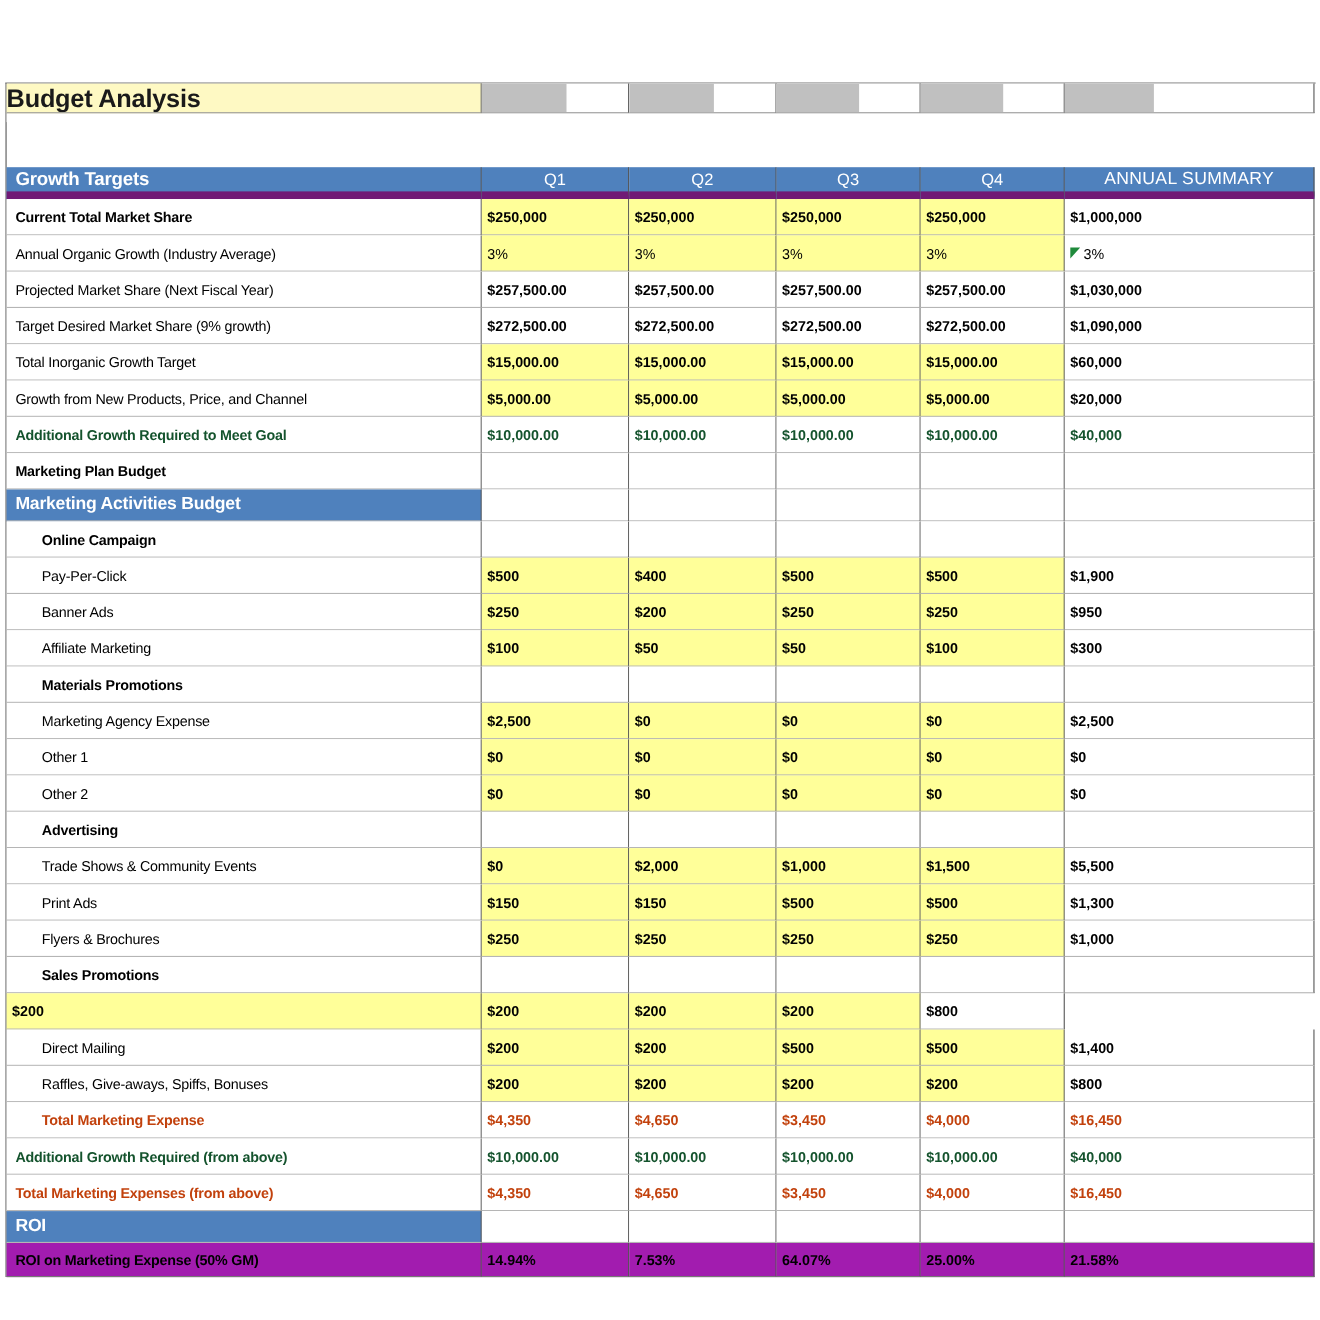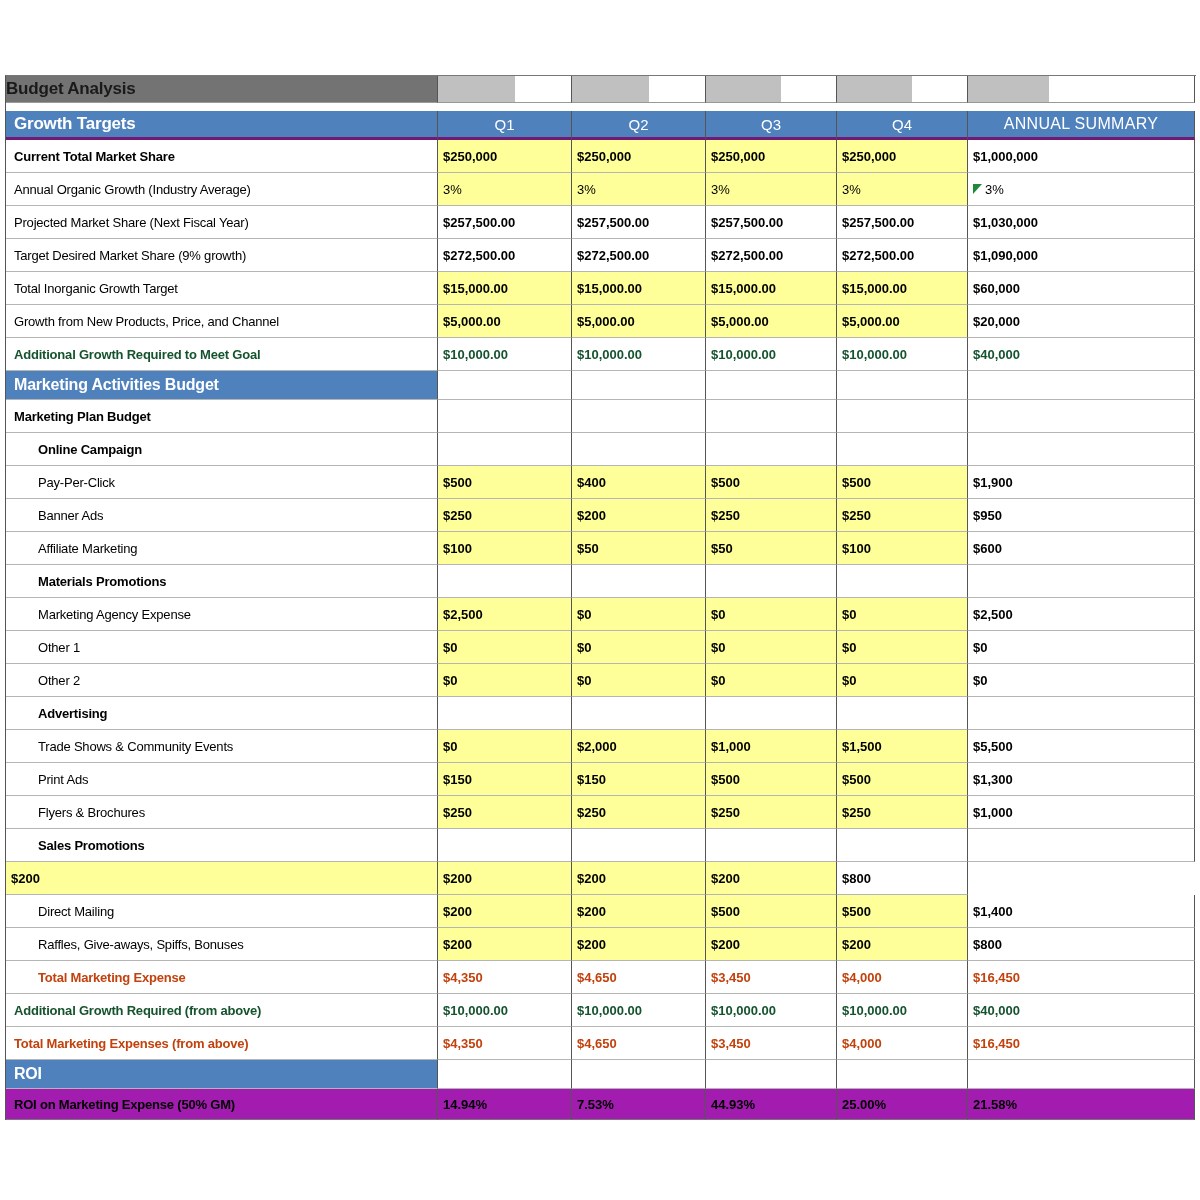--- a/index.html
+++ b/index.html
@@ -22,28 +22,28 @@
   }
   .lbl { padding-left:8px; letter-spacing:-0.2px; }
   .bold { font-weight:bold; }
   .indent { padding-left:32px; }
   .txt-blue { color:#14532d; font-weight:bold; }
   .txt-red  { color:#c2410c; font-weight:bold; }
   .yellow { background:#ffff99; }
 
   
   .t-title .cell { height:27px; padding:0; border-bottom:1px solid #999; }
-  .title-cell { background:#737373; font-size:17px; font-weight:bold; color:#1a1a1a; padding:0 8px; }
+  .title-cell { background:#fef9c3; font-size:23px; font-weight:bold; color:#1a1a1a; padding:0 8px; }
   .gray-block { display:block; width:58%; height:100%; background:#c0c0c0; }
   .gray-block.short { width:36%; }
 
   .gap { height:8px; background:#fff; border-right:1px solid #fff; }
 
   
-  .t-colhead .cell { background:#4f81bd; color:#fff; height:29px; border-bottom:3px solid #701a75; }
+  .t-colhead .cell { background:#4f81bd; color:#fff; height:29px; border-bottom:7px solid #701a75;margin-top:41px; }
   .t-colhead .lbl { font-size:17px; font-weight:bold; }
   .t-colhead .q, .t-colhead .annual { justify-content:center; font-size:15px; }
   .t-colhead .annual { font-size:16px; letter-spacing:0.3px; }
 
   
   .t-s .cell { height:29px; }
   .t-s .lbl { background:#4f81bd; color:#fff; font-weight:bold; font-size:16px; }
 
   
   .t-h .lbl { font-weight:bold; }
@@ -145,30 +145,30 @@
           <div class="cell annual bold">$20,000</div>
         </div>
         <div class="row t-d">
           <div class="cell lbl txt-blue">Additional Growth Required to Meet Goal</div>
           <div class="cell q txt-blue">$10,000.00</div>
           <div class="cell q txt-blue">$10,000.00</div>
           <div class="cell q txt-blue">$10,000.00</div>
           <div class="cell q txt-blue">$10,000.00</div>
           <div class="cell annual txt-blue">$40,000</div>
         </div>
+        <div class="row t-h">
+          <div class="cell lbl bold">Marketing Plan Budget</div>
+          <div class="cell q "></div>
+          <div class="cell q "></div>
+          <div class="cell q "></div>
+          <div class="cell q "></div>
+          <div class="cell annual "></div>
+        </div>
         <div class="row t-s">
           <div class="cell lbl ">Marketing Activities Budget</div>
-          <div class="cell q "></div>
-          <div class="cell q "></div>
-          <div class="cell q "></div>
-          <div class="cell q "></div>
-          <div class="cell annual "></div>
-        </div>
-        <div class="row t-h">
-          <div class="cell lbl bold">Marketing Plan Budget</div>
           <div class="cell q "></div>
           <div class="cell q "></div>
           <div class="cell q "></div>
           <div class="cell q "></div>
           <div class="cell annual "></div>
         </div>
         <div class="row t-h">
           <div class="cell lbl bold indent">Online Campaign</div>
           <div class="cell q "></div>
           <div class="cell q "></div>
@@ -191,21 +191,21 @@
           <div class="cell q yellow bold">$250</div>
           <div class="cell q yellow bold">$250</div>
           <div class="cell annual bold">$950</div>
         </div>
         <div class="row t-d">
           <div class="cell lbl indent">Affiliate Marketing</div>
           <div class="cell q yellow bold">$100</div>
           <div class="cell q yellow bold">$50</div>
           <div class="cell q yellow bold">$50</div>
           <div class="cell q yellow bold">$100</div>
-          <div class="cell annual bold">$600</div>
+          <div class="cell annual bold">$300</div>
         </div>
         <div class="row t-h">
           <div class="cell lbl bold indent">Materials Promotions</div>
           <div class="cell q "></div>
           <div class="cell q "></div>
           <div class="cell q "></div>
           <div class="cell q "></div>
           <div class="cell annual "></div>
         </div>
         <div class="row t-d">
@@ -324,20 +324,20 @@
           <div class="cell q "></div>
           <div class="cell q "></div>
           <div class="cell q "></div>
           <div class="cell q "></div>
           <div class="cell annual "></div>
         </div>
         <div class="row t-r">
           <div class="cell lbl bold">ROI on Marketing Expense (50% GM)</div>
           <div class="cell q bold">14.94%</div>
           <div class="cell q bold">7.53%</div>
-          <div class="cell q bold">44.93%</div>
+          <div class="cell q bold">64.07%</div>
           <div class="cell q bold">25.00%</div>
           <div class="cell annual bold">21.58%</div>
         </div>
       </div>
 
   </div>
 </div>
 
 </body></html>

